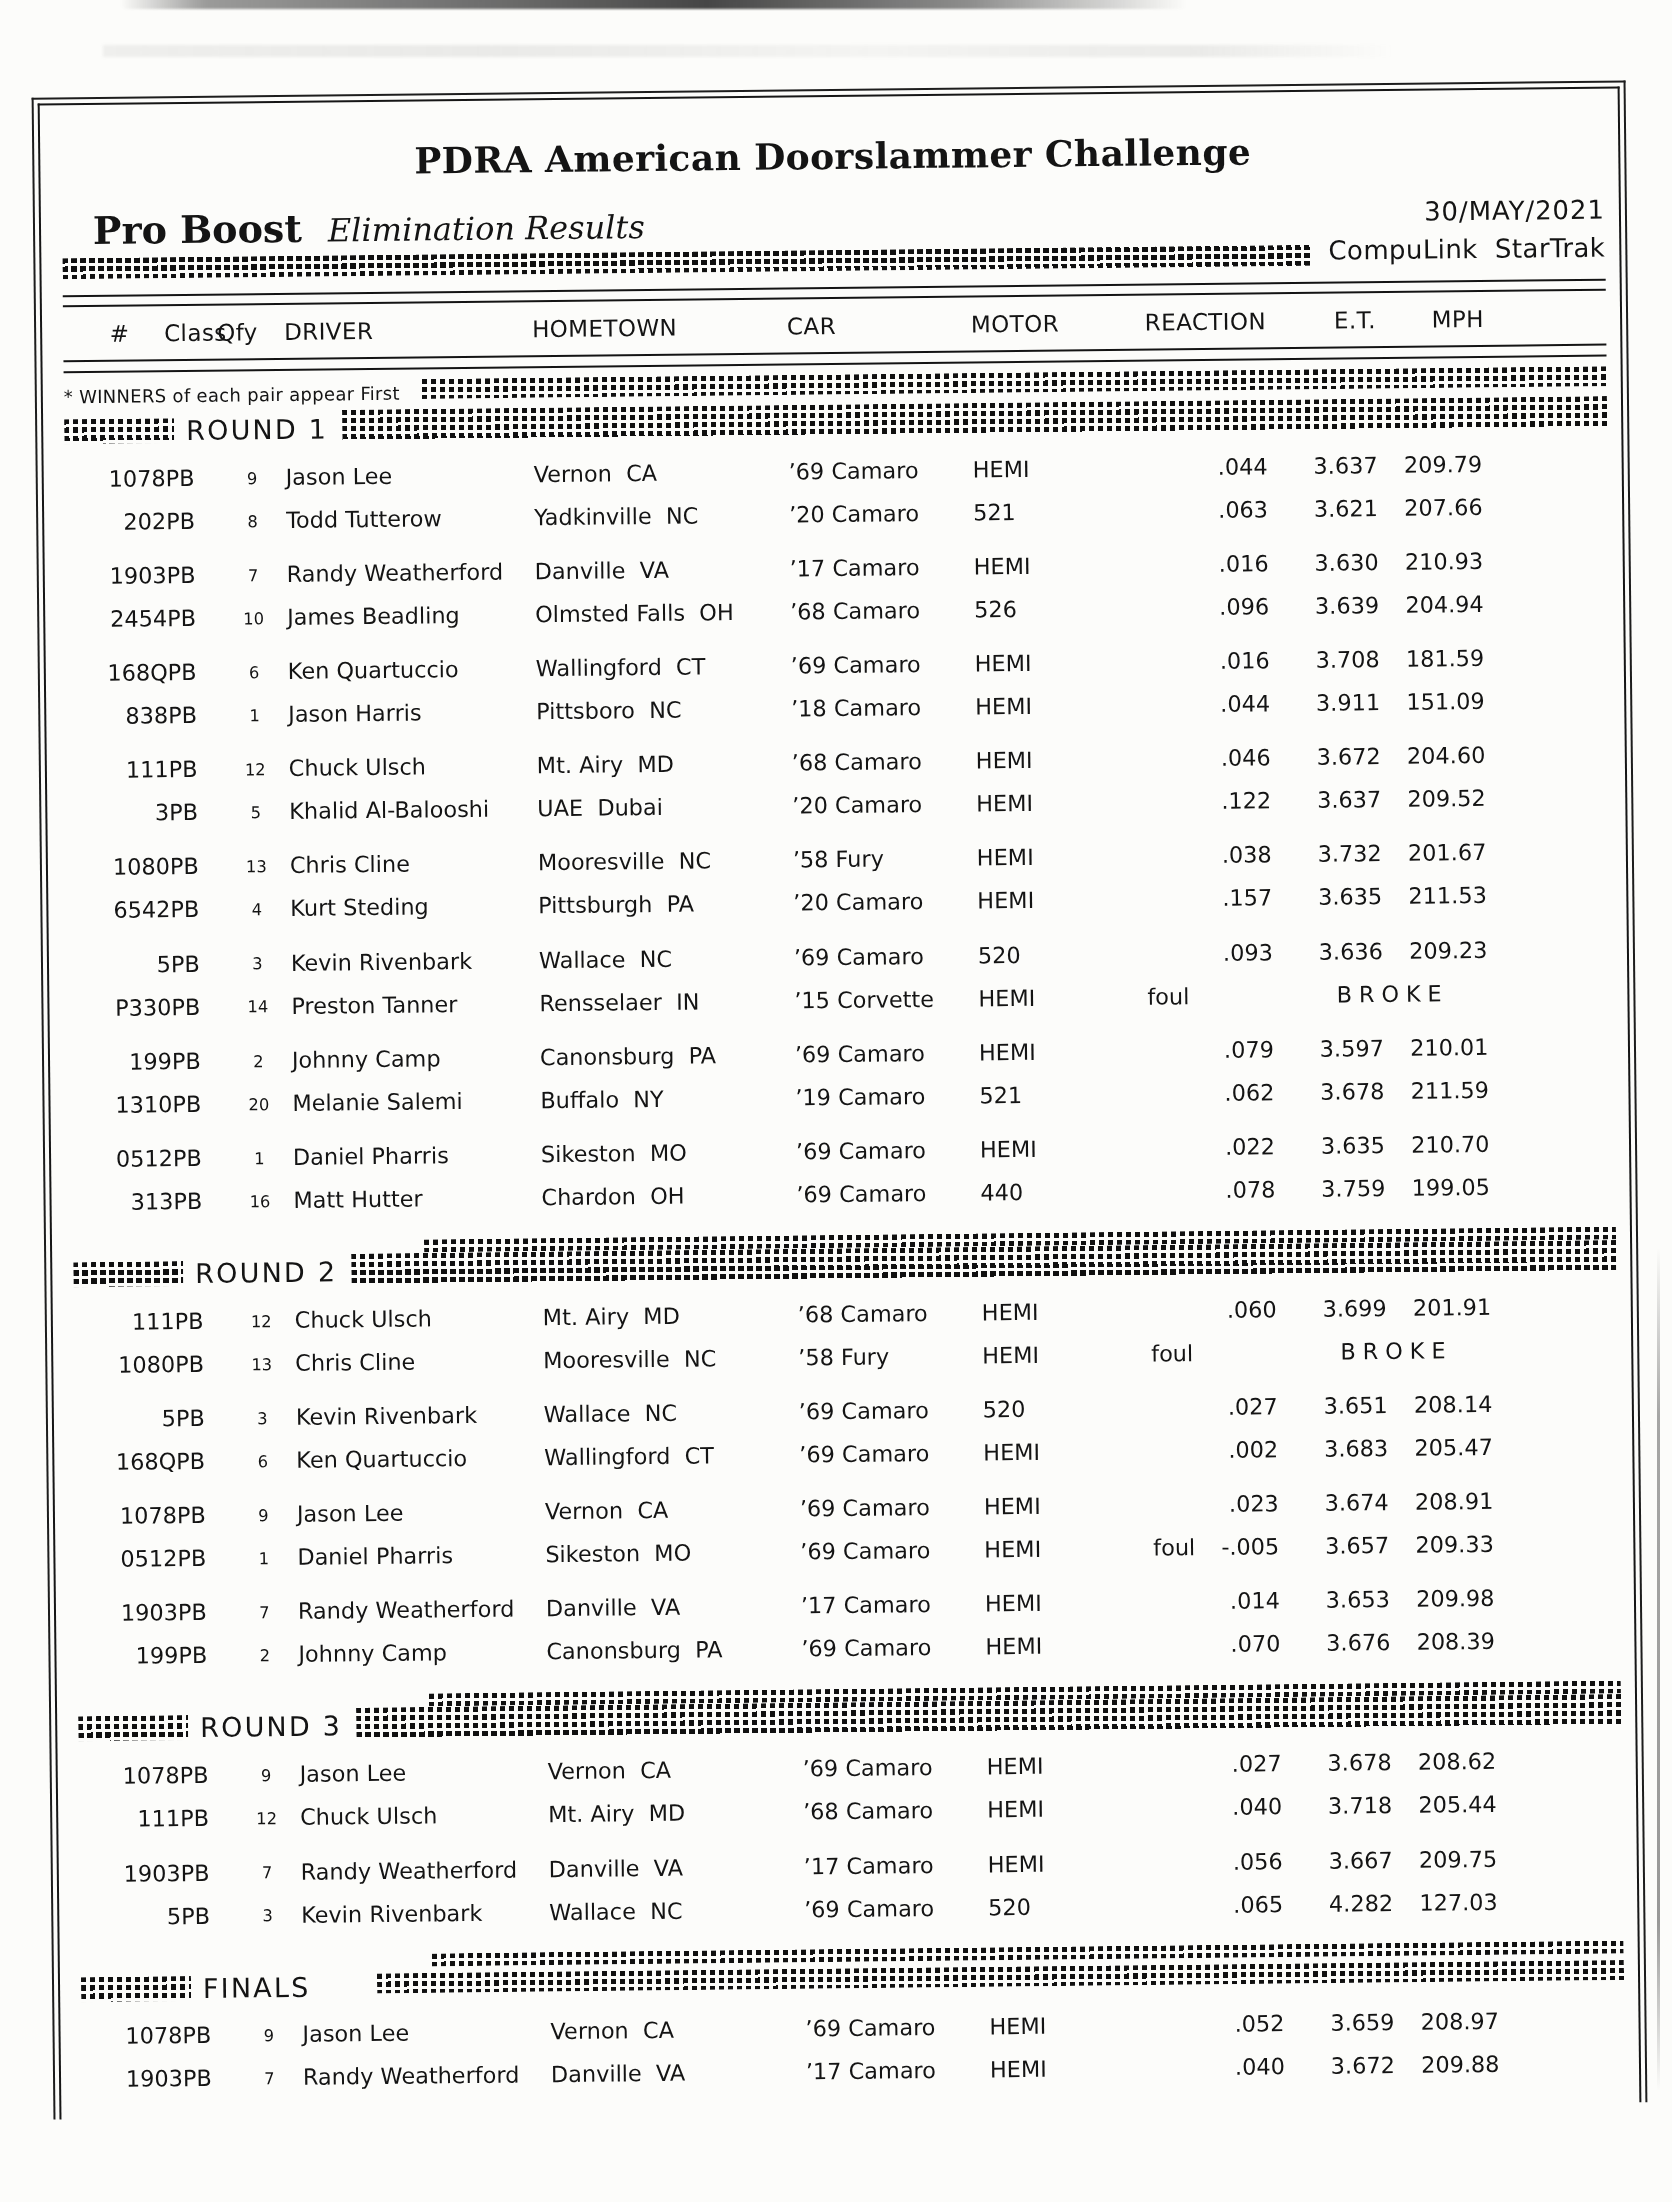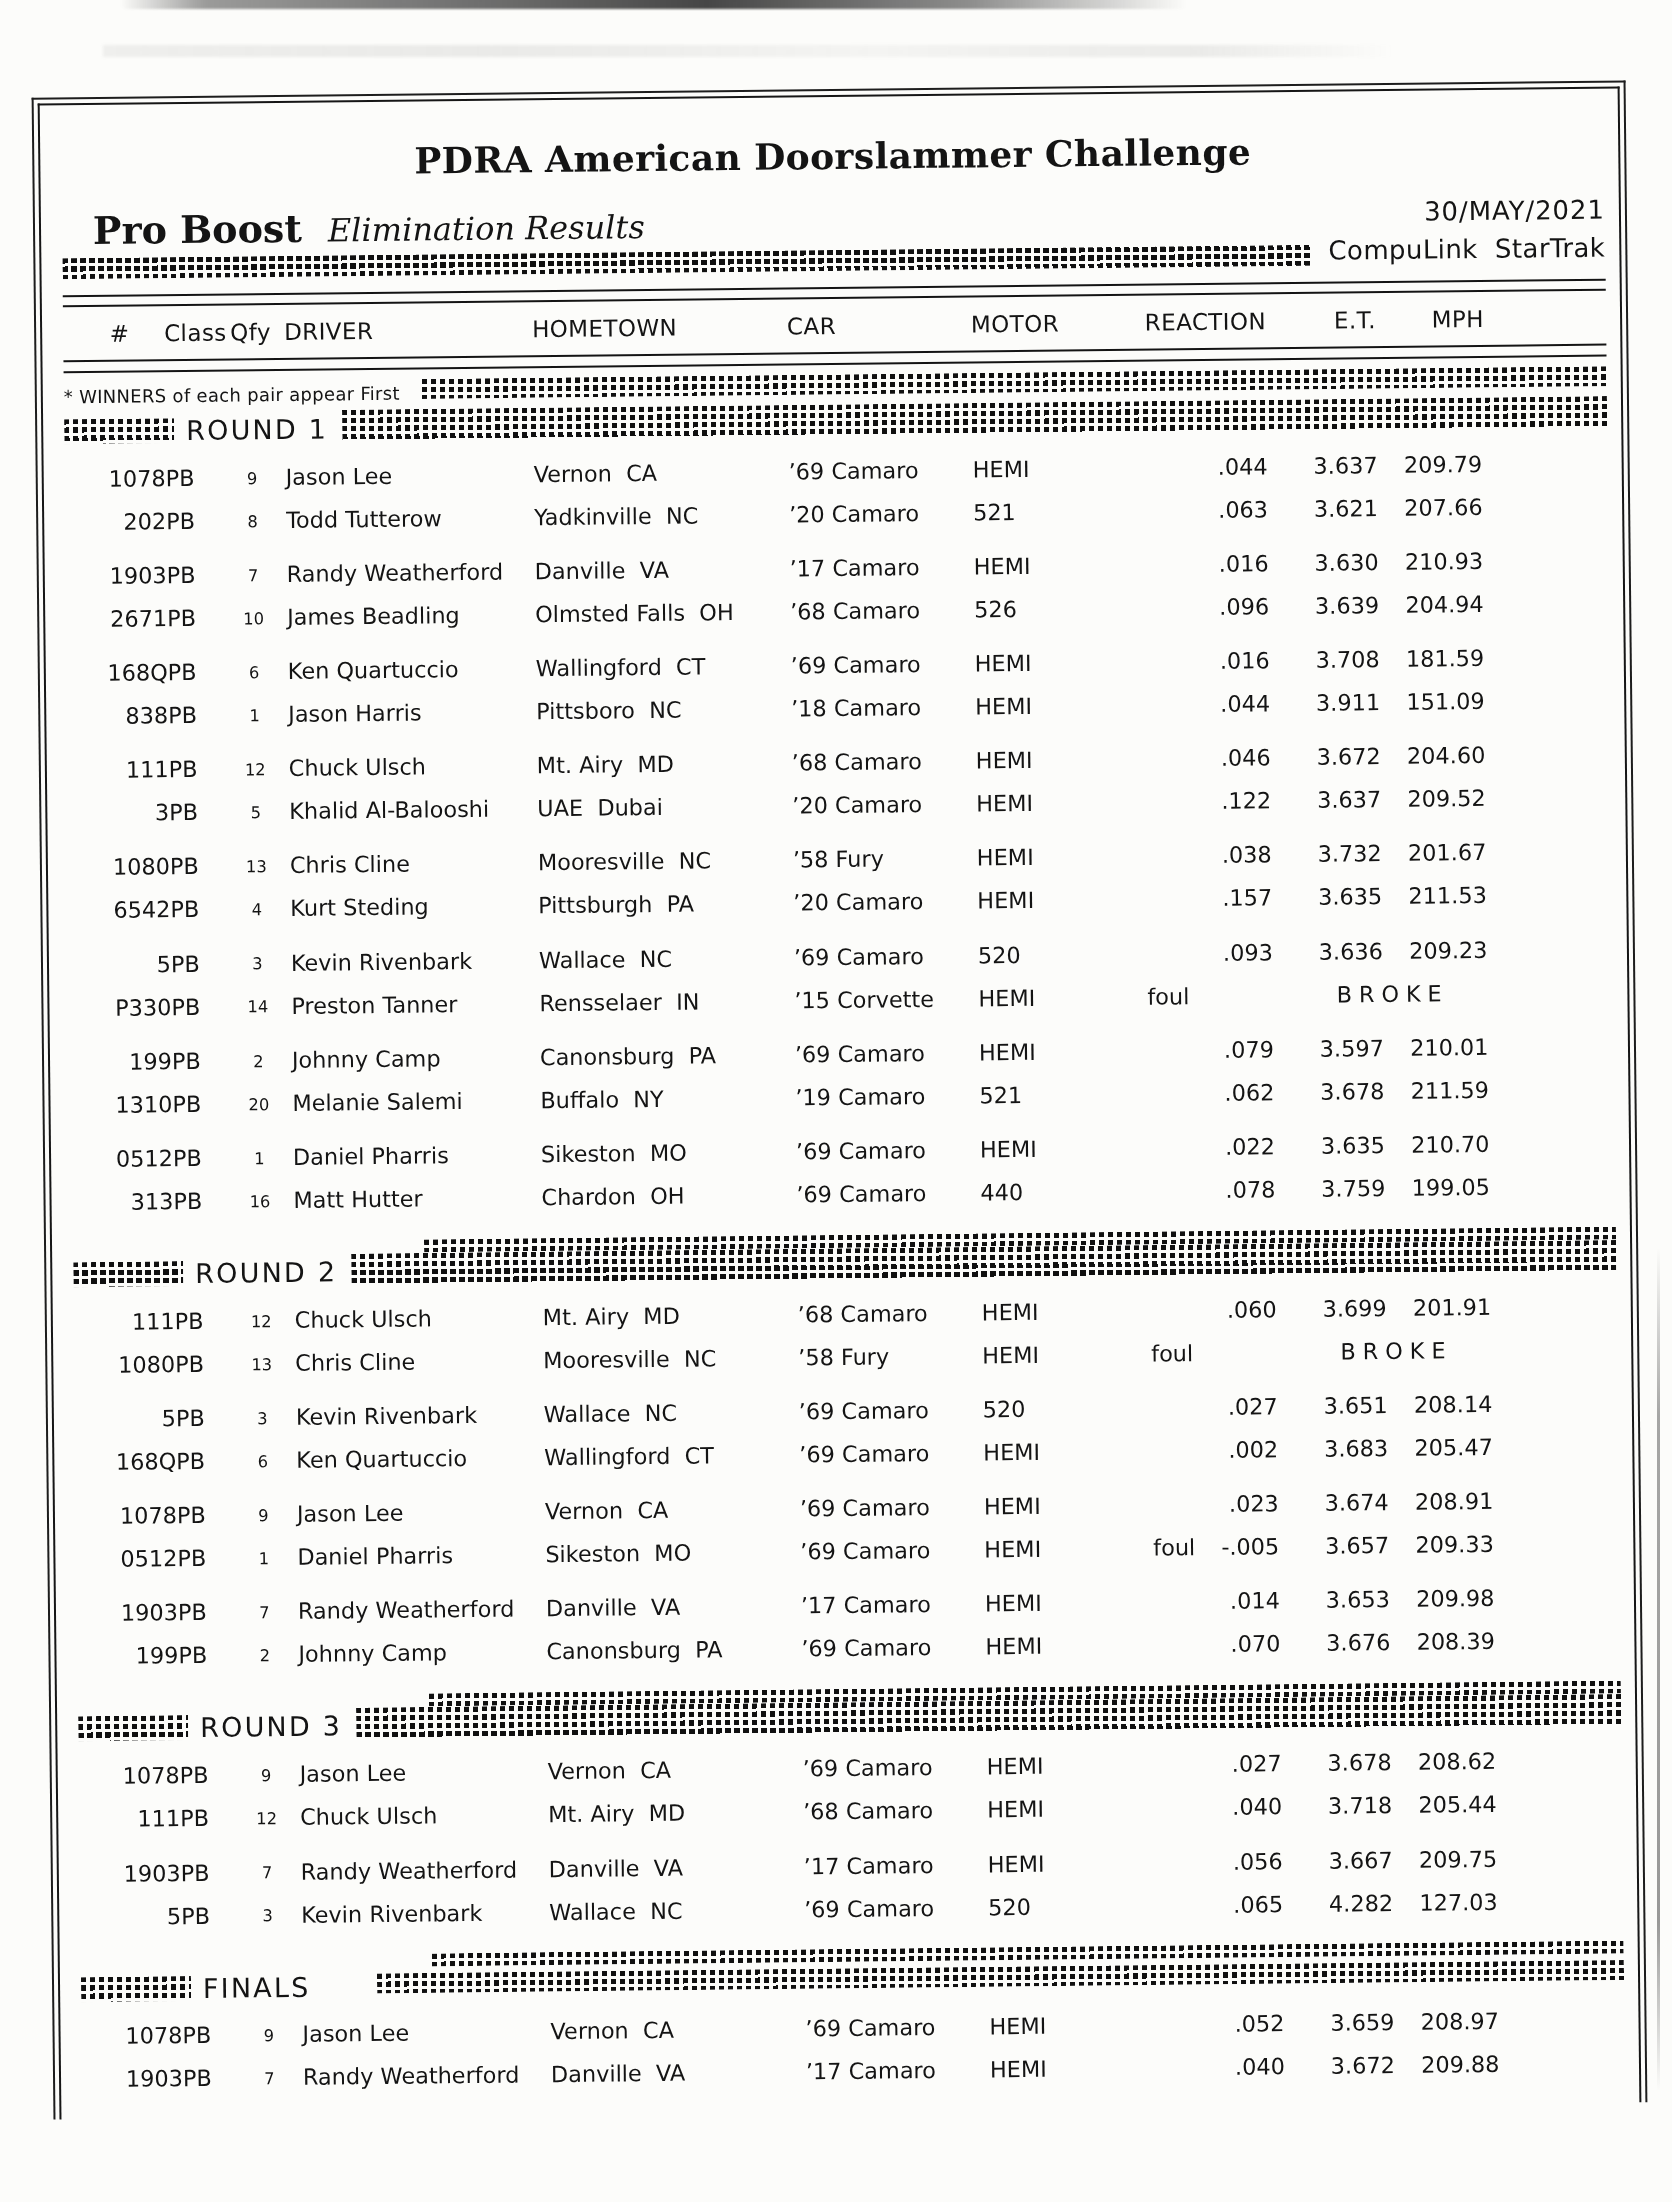--- a/index.html
+++ b/index.html
@@ -41,21 +41,21 @@
         mask-image:repeating-linear-gradient(to bottom,#000 0 5.2px,transparent 5.2px 8.2px);}
   .sep-row{display:flex;align-items:flex-end;margin-top:5.2px;}
   .sep-dots{flex:1;height:21.5px;margin-bottom:1.7px;}
   .rule-double{height:8.6px;border-top:2.2px solid #141414;border-bottom:2.2px solid #141414;margin-top:13.8px;}
   .rule-double.below{margin-top:0;}
 
   
   .grid{display:grid;grid-template-columns:89px 53px 67px 248px 255px 184px 169px 126px 110px 108px;align-items:center;padding-left:12px;}
   .hrow{height:53px;font-size:23px;letter-spacing:0.4px;}
   .hrow .c0{text-align:center;}
-  .hrow .c2{text-align:center;}
+  .hrow .c2{text-align:left;}
   .hrow .c7,.hrow .c8,.hrow .c9{text-align:right;}
   .cell{white-space:pre;}
 
   .footrow{display:flex;align-items:center;margin-top:8.6px;height:29px;}
   .footnote{font-size:18px;letter-spacing:0.3px;}
   .foot-dots{flex:1;height:20.6px;margin-left:22.4px;transform:translateY(-3.4px);}
 
   
   .section{margin-top:0;}
   .strip{height:13px;margin-left:351px;margin-top:19px;}
@@ -171,21 +171,21 @@
                       <div class="cell c2">7</div>
                       <div class="cell c3">Randy Weatherford</div>
                       <div class="cell c4">Danville  VA</div>
                       <div class="cell c5">’17 Camaro</div>
                       <div class="cell c6">HEMI</div>
                       <div class="cell c7"><span>.016</span></div>
                       <div class="cell c8">3.630</div>
                       <div class="cell c9">210.93</div>
                     </div>
                     <div class="grid row">
-                      <div class="cell c0">2671</div>
+                      <div class="cell c0">2454</div>
                       <div class="cell c1">PB</div>
                       <div class="cell c2">10</div>
                       <div class="cell c3">James Beadling</div>
                       <div class="cell c4">Olmsted Falls  OH</div>
                       <div class="cell c5">’68 Camaro</div>
                       <div class="cell c6">526</div>
                       <div class="cell c7"><span>.096</span></div>
                       <div class="cell c8">3.639</div>
                       <div class="cell c9">204.94</div>
                     </div>

